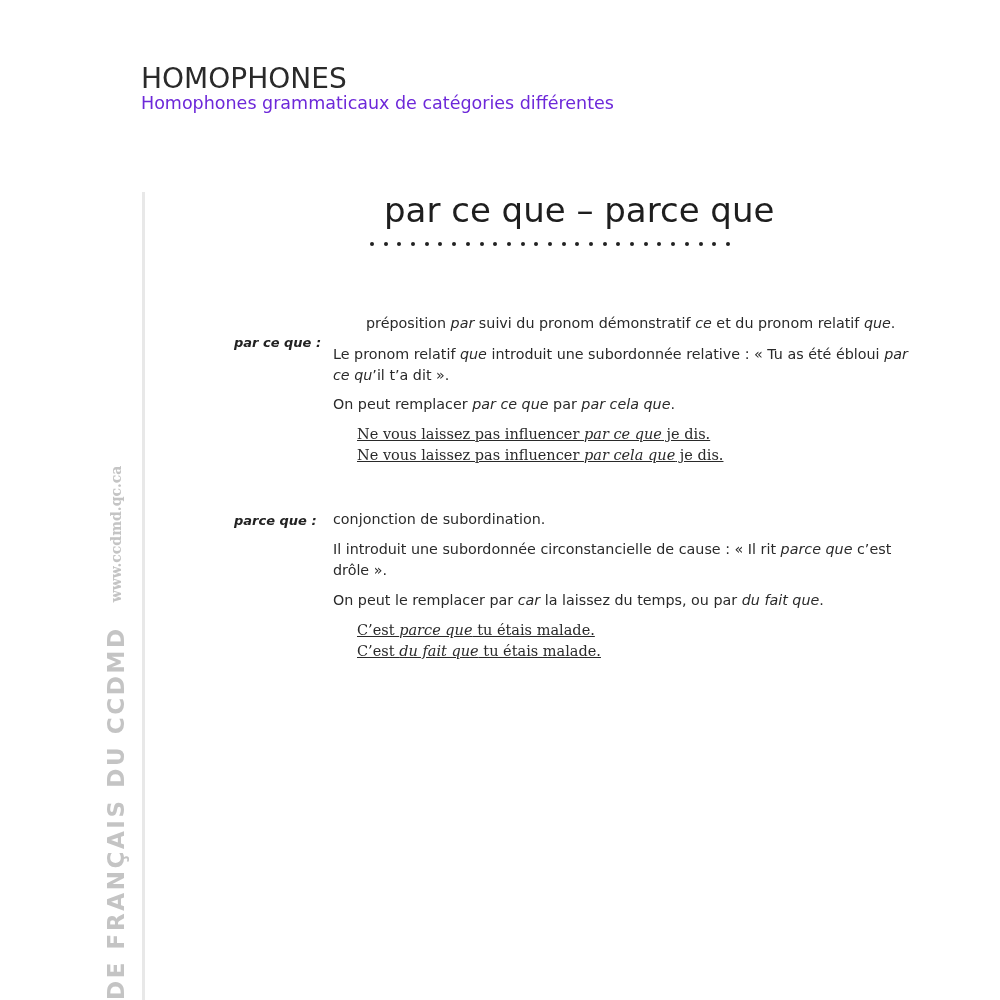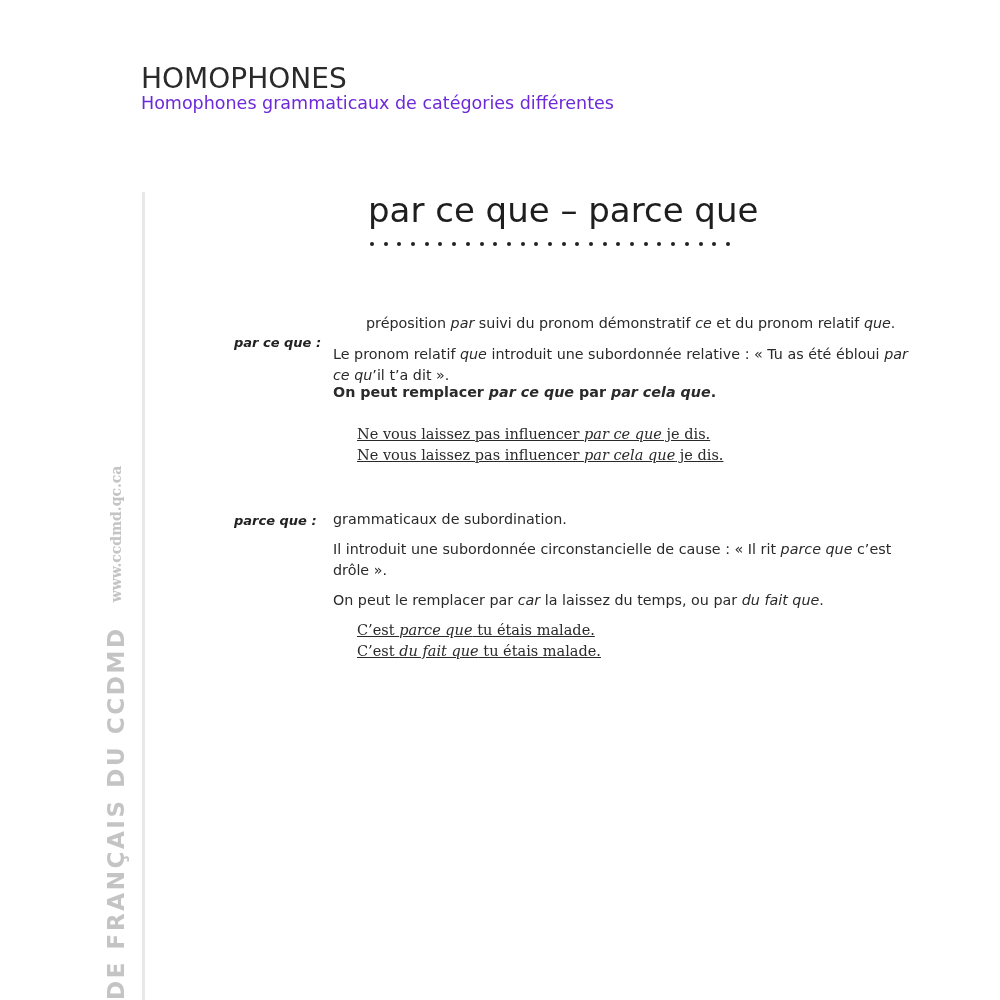--- a/index.html
+++ b/index.html
@@ -29,21 +29,21 @@
     }
     .side-text .brand {
       font-family: "DejaVu Sans", sans-serif; font-weight: bold;
       font-size: 23px; letter-spacing: 2.6px;
     }
     .side-text .url {
       font-family: "DejaVu Serif", serif; font-weight: bold;
       font-size: 14px; margin-left: 24px; position: relative; top: -3px;
     }
     .page-title {
-      position: absolute; left: 368px; top: 190px;
+      position: absolute; left: 384px; top: 190px;
       font-size: 34px; color: #1e1e1e; font-weight: 500;
       font-family: "DejaVu Sans", sans-serif; letter-spacing: 0px;
       white-space: nowrap;
       text-align: center;
     }
     .dots {
       position: absolute; left: 370px; top: 242px; width: 360px; height: 8px;
       display: flex; justify-content: space-between;
     }
     .dots span {
@@ -108,27 +108,27 @@
       <span></span>
       <span></span>
       <span></span>
     </div>
 
   <div class="entry-term" style="top:323px;margin-top:12px;">par ce que :</div>
   <div class="para" style="top:313px;margin-left:33px;"><span>préposition </span><i>par</i><span> suivi du pronom démonstratif </span><i>ce</i><span> et du pronom relatif </span><i>que</i><span>.</span></div>
 
   <div class="para" style="top:344px;"><span>Le pronom relatif </span><i>que</i><span> introduit une subordonnée relative : « Tu as été ébloui </span><i>par ce qu</i><span>’il t’a dit ».</span></div>
 
-  <div class="para" style="top:382px;font-weight:bold;"><span>On peut remplacer </span><i>par ce que</i><span> par </span><i>par cela que</i><span>.</span></div>
+  <div class="para" style="top:394px;"><span>On peut remplacer </span><i>par ce que</i><span> par </span><i>par cela que</i><span>.</span></div>
 
   <div class="example" style="top:424px;"><span>Ne vous laissez pas influencer </span><i>par ce que</i><span> je dis.</span></div>
   <div class="example" style="top:445px;"><span>Ne vous laissez pas influencer </span><i>par cela que</i><span> je dis.</span></div>
 
   <div class="entry-term" style="top:513px;">parce que :</div>
-  <div class="para" style="top:509px;"><span>grammaticaux de subordination.</span></div>
+  <div class="para" style="top:509px;"><span>conjonction de subordination.</span></div>
 
   <div class="para" style="top:539px;"><span>Il introduit une subordonnée circonstancielle de cause : « Il rit </span><i>parce que</i><span> c’est drôle ».</span></div>
 
   <div class="para" style="top:590px;"><span>On peut le remplacer par </span><i>car</i><span> la laissez du temps, ou par </span><i>du fait que</i><span>.</span></div>
 
   <div class="example" style="top:620px;"><span>C’est </span><i>parce que</i><span> tu étais malade.</span></div>
   <div class="example" style="top:641px;"><span>C’est </span><i>du fait que</i><span> tu étais malade.</span></div>
 
 </div>
 

